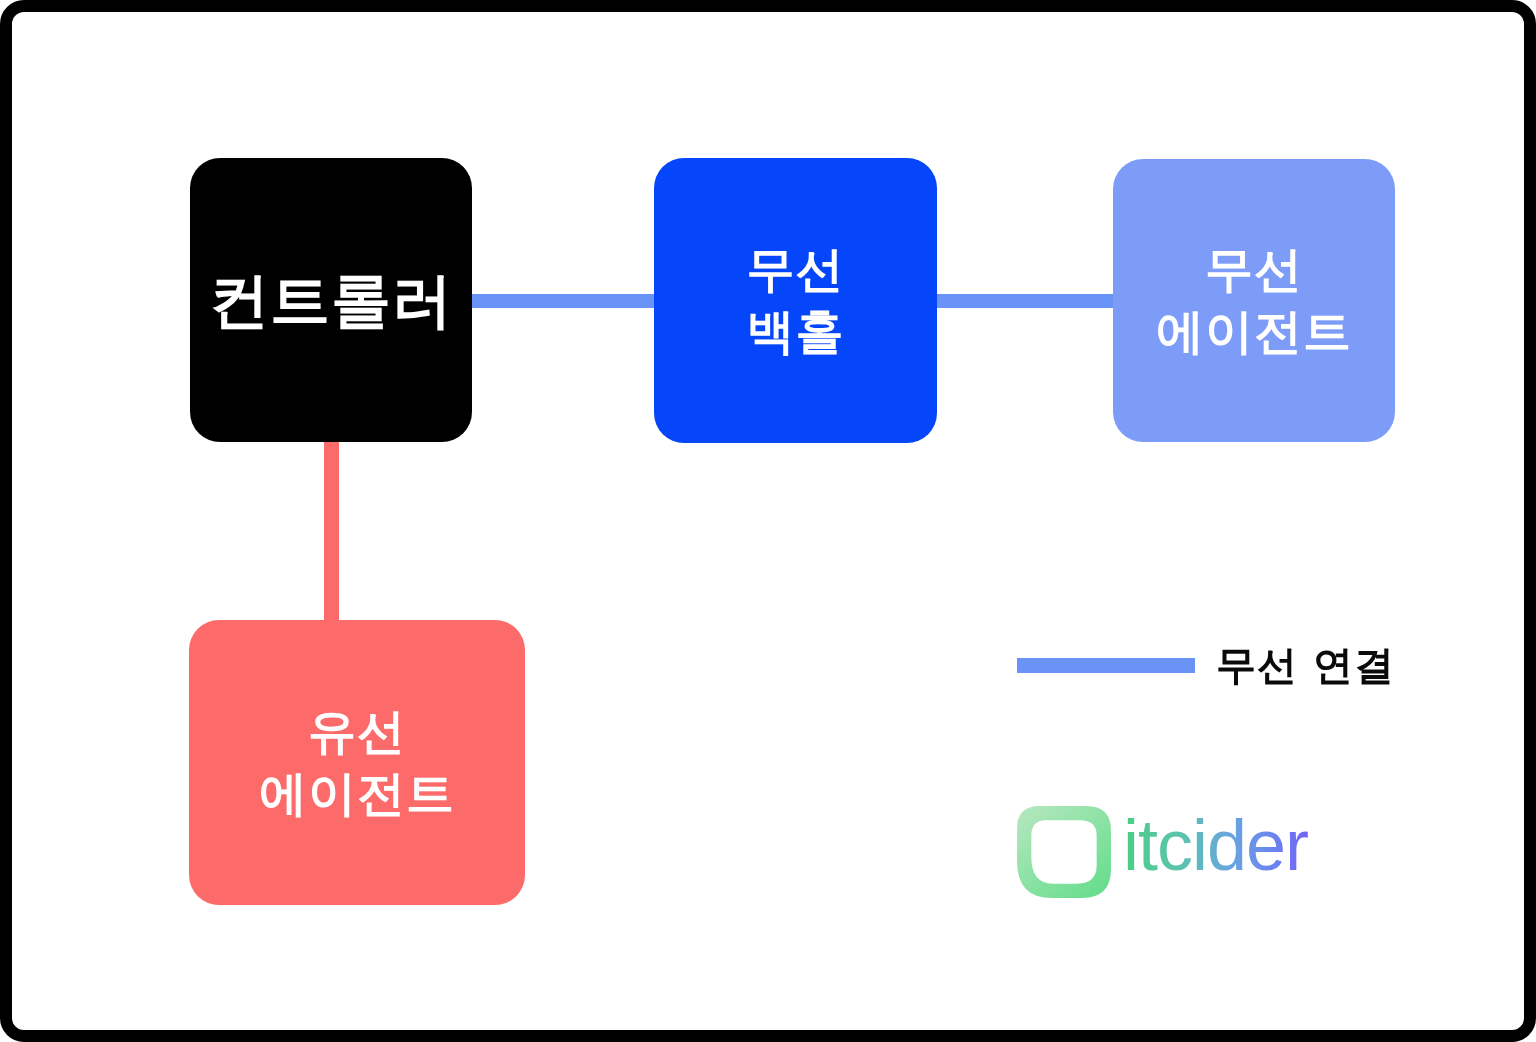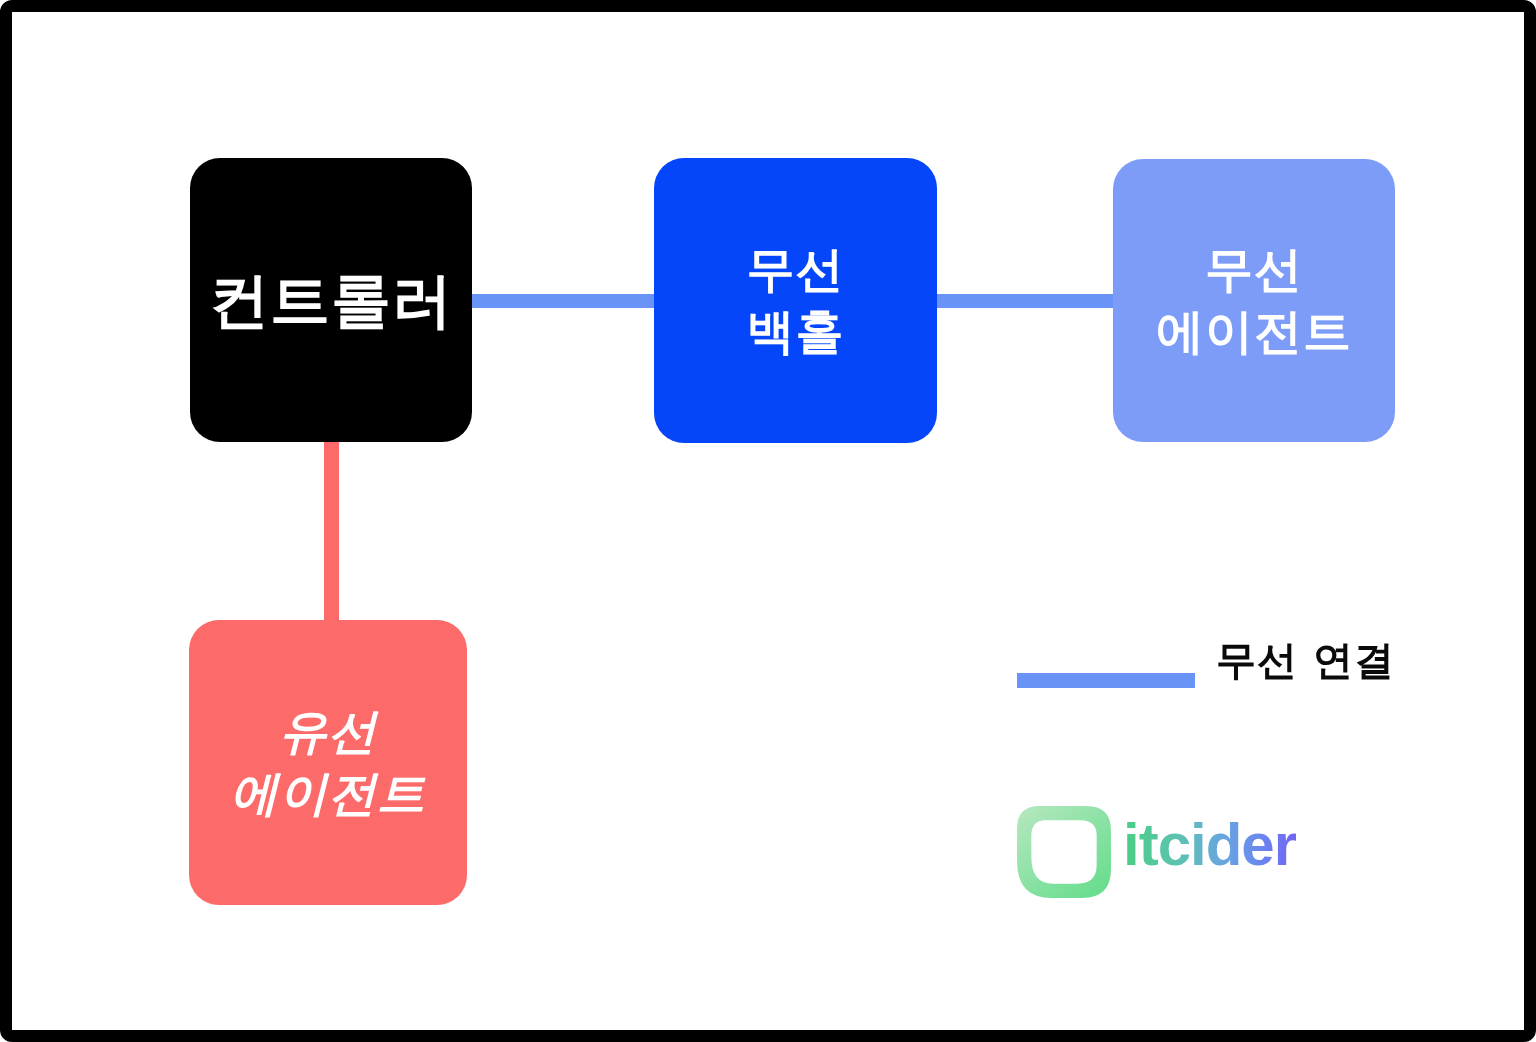--- a/index.html
+++ b/index.html
@@ -2,21 +2,21 @@
 <html><head>
 <meta charset="utf-8">
 <style>
   html, body { margin: 0; padding: 0; background: #ffffff; }
   .page {
     position: relative;
     width: 1536px; height: 1042px;
     box-sizing: border-box;
     background: #ffffff;
     border: 12px solid #000000;
-    border-radius: 12px;
+    border-radius: 24px;
     overflow: hidden;
     font-family: "DejaVu Sans", sans-serif;
   }
   .node {
     position: absolute;
     display: flex; align-items: center; justify-content: center;
     border-radius: 30px;
     z-index: 2;
     text-align: center;
   }
@@ -25,53 +25,53 @@
     font-size: 48px;
     line-height: 1.28;
     color: #ffffff;
     white-space: pre-line;
     letter-spacing: 1px;
   }
   .node-controller   { left: 178px; top: 146px; width: 282px; height: 284px; background: #000000; }
   .node-controller .node-label { font-size: 60px; }
   .node-backhaul     { left: 642px; top: 146px; width: 283px; height: 285px; background: #0546fa; }
   .node-wireless-agent { left: 1101px; top: 147px; width: 282px; height: 283px; background: #7d9cf8; }
-  .node-wired-agent  { left: 177px;  top: 608px; width: 278px; height: 285px; background: #fc6a69; font-style: italic; }
+  .node-wired-agent  { left: 177px;  top: 608px; width: 336px; height: 285px; background: #fc6a69; }
 
   .edge { position: absolute; z-index: 1; }
   .edge-wireless { background: #6a93f8; }
   .edge-wired    { background: #fc6a69; }
   .edge-ctrl-backhaul   { left: 452px; top: 282px; width: 198px; height: 14px; }
   .edge-backhaul-agent  { left: 918px; top: 282px; width: 192px; height: 14px; }
   .edge-ctrl-wiredagent { left: 312px; top: 424px; width: 15px;  height: 192px; }
 
   .legend {
     position: absolute; left: 1005px; top: 630px;
     display: flex; flex-direction: column; gap: 25px;
     z-index: 2;
   }
-  .legend-row { display: flex; align-items: flex-end; gap: 21px; height: 46px; }
+  .legend-row { display: flex; align-items: center; gap: 21px; height: 46px; }
   .legend-swatch { width: 178px; height: 15px; }
   .legend-swatch-wireless { background: #6a93f8; }
   .legend-swatch-wired    { background: #fc6a69; }
   .legend-label {
     font-weight: 800; font-size: 40px; color: #0a0a0a;
     letter-spacing: 1px; white-space: nowrap;
   }
 
   .logo {
     position: absolute; left: 1003px; top: 792px;
     display: flex; align-items: center; gap: 10px;
     z-index: 2;
   }
   .logo-icon { width: 98px; height: 96px; display: block; }
   .logo-text {
     font-family: "Liberation Sans", sans-serif;
-    font-weight: 700;
-    font-size: 60px;
+    font-weight: 400;
+    font-size: 72px;
     letter-spacing: -1px;
     line-height: 1;
     background: linear-gradient(90deg, #49ce84 0%, #5cc4ad 30%, #68a5e0 58%, #6b86f0 80%, #7163f3 100%);
     -webkit-background-clip: text;
     background-clip: text;
     color: transparent;
     padding-bottom: 14px;
   }
 </style>
 </head>

